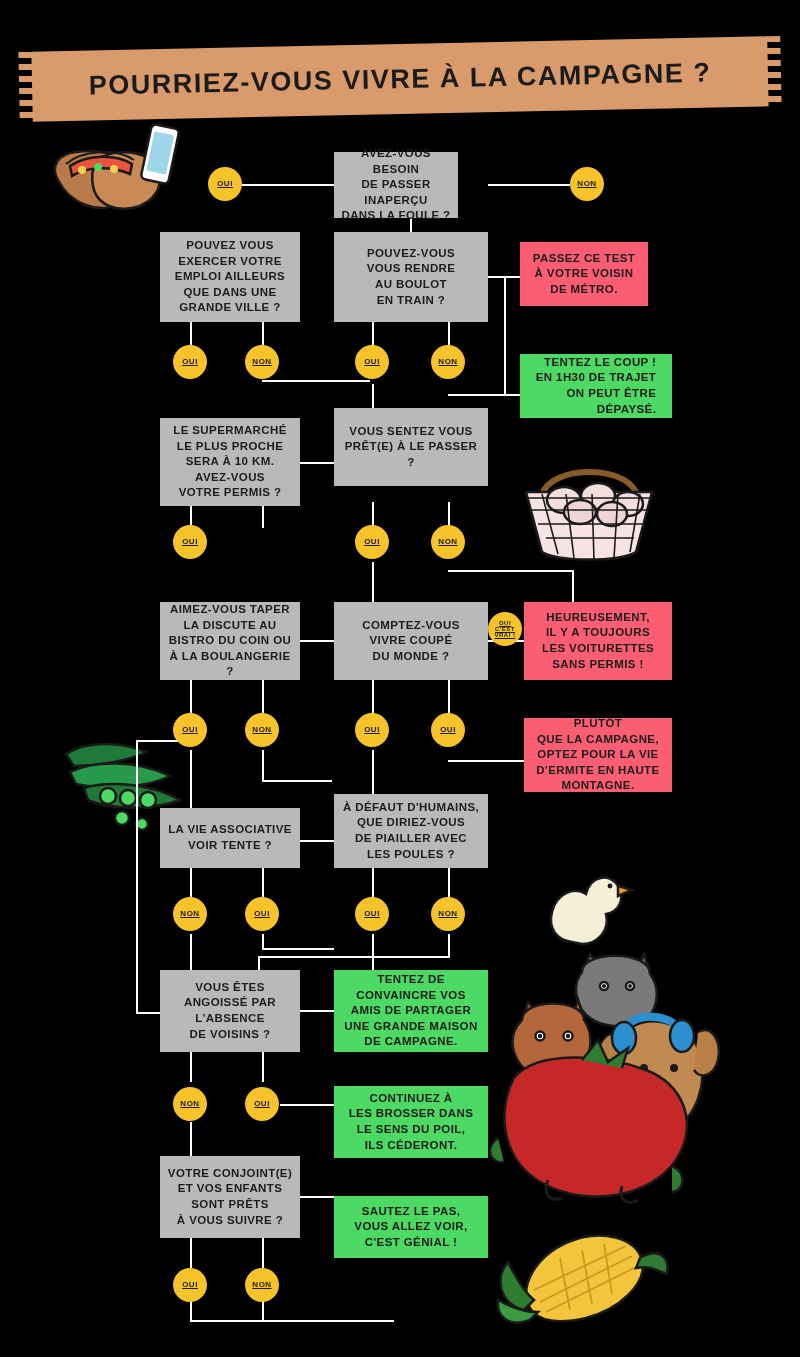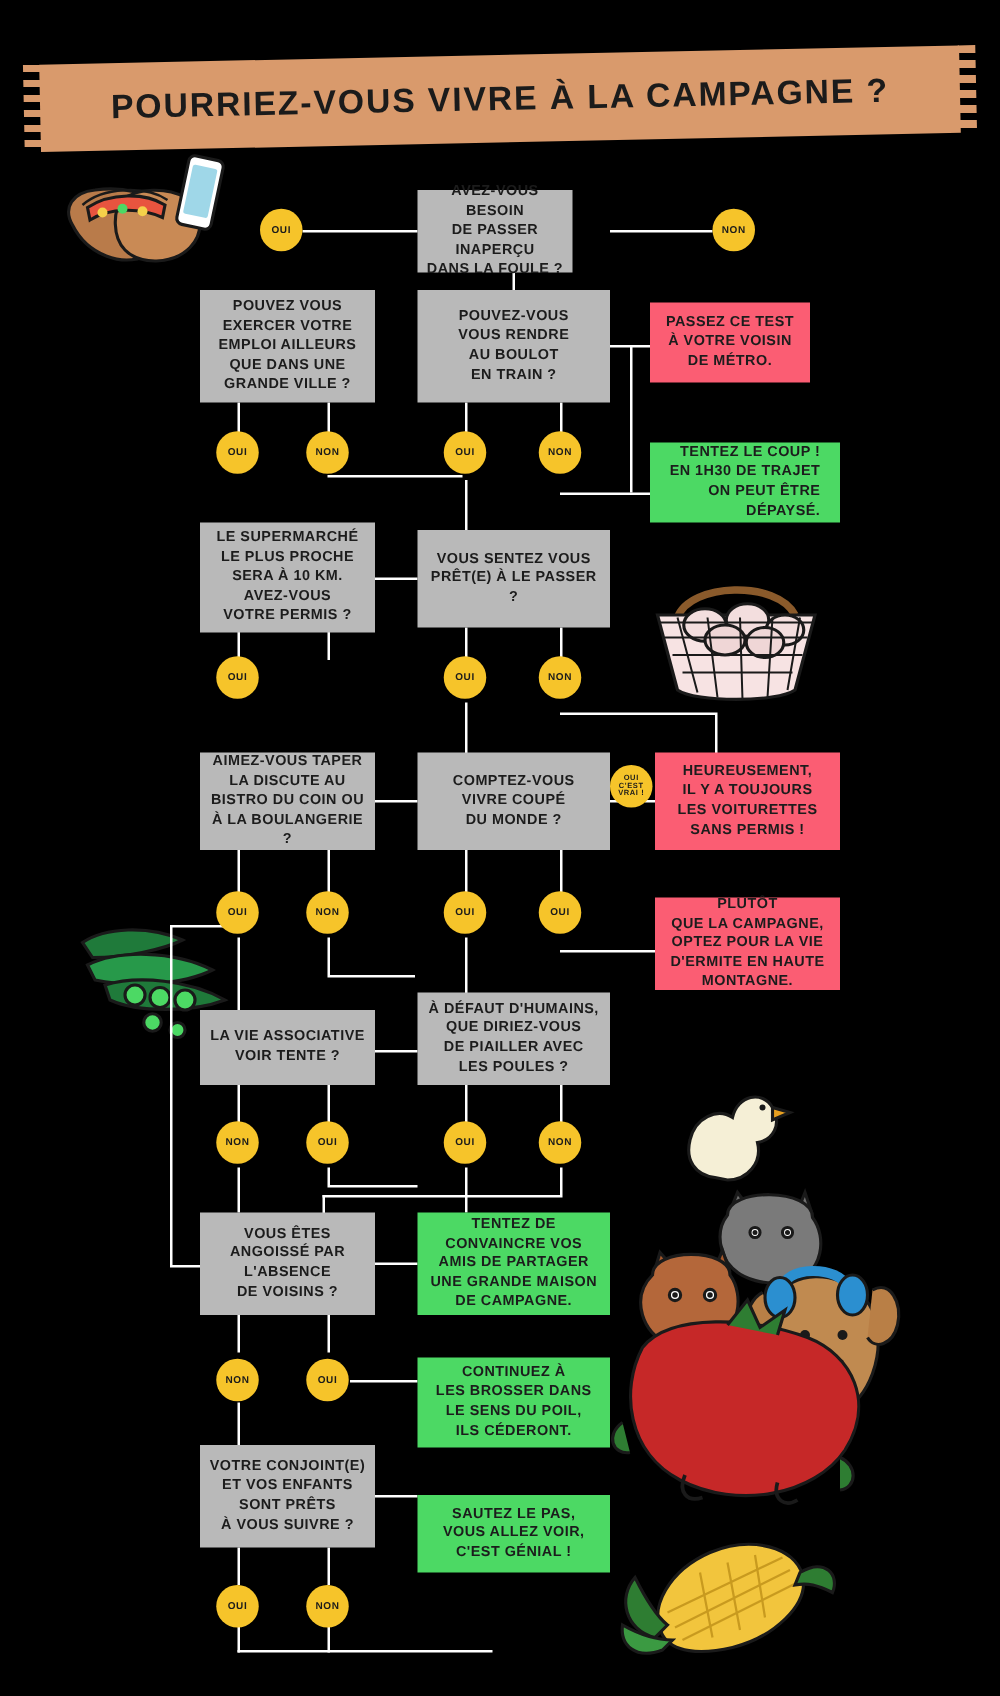--- a/index.html
+++ b/index.html
@@ -59,20 +59,21 @@
   
   .bubble{
     position:absolute;
     width:34px;height:34px;border-radius:50%;
     background:#f6c42a;
     color:#1b1b1b;
     display:flex;align-items:center;justify-content:center;
     font-size:8px;font-weight:bold;letter-spacing:.5px;
     text-align:center;line-height:1.05;
     white-space:pre-line;
+    text-decoration:underline;
   }
   .bubble.small-txt{font-size:6px;}
 
   
   .line{position:absolute;background:#ffffff;}
   .h{height:2px;}
   .v{width:2px;}
 
   
   .art{position:absolute;}
@@ -304,21 +305,21 @@
 EN 1H30 DE TRAJET
 ON PEUT ÊTRE
 DÉPAYSÉ.</div>
 
   <div class="node q" style="left:160px;top:418px;width:140px;height:88px;">LE SUPERMARCHÉ
 LE PLUS PROCHE
 SERA À 10 KM.
 AVEZ-VOUS
 VOTRE PERMIS ?</div>
 
-  <div class="node q" style="left:334px;top:424px;width:154px;height:78px;">VOUS SENTEZ VOUS
+  <div class="node q" style="left:334px;top:408px;width:154px;height:78px;">VOUS SENTEZ VOUS
 PRÊT(E) À LE PASSER ?</div>
 
   <div class="node q" style="left:160px;top:602px;width:140px;height:78px;">AIMEZ-VOUS TAPER
 LA DISCUTE AU
 BISTRO DU COIN OU
 À LA BOULANGERIE ?</div>
 
   <div class="node a-pink" style="left:524px;top:602px;width:148px;height:78px;">HEUREUSEMENT,
 IL Y A TOUJOURS
 LES VOITURETTES

